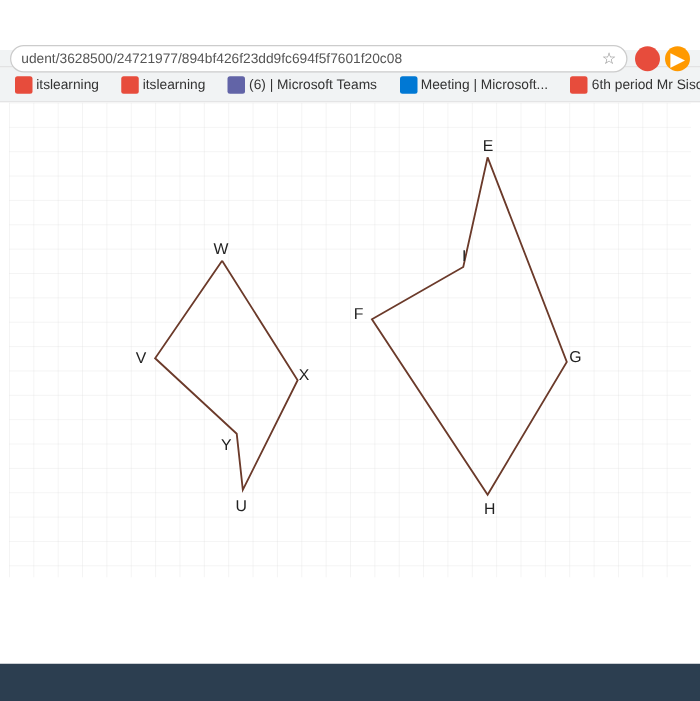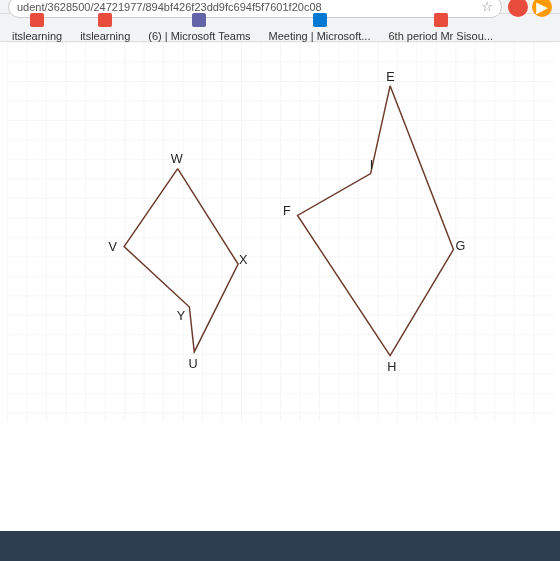--- a/index.html
+++ b/index.html
@@ -12,20 +12,21 @@
     }
 
     
     .browser-bar {
       background: #f1f3f4;
       height: 14px;
       display: flex;
       align-items: center;
       padding: 0 8px;
       border-bottom: 1px solid #ddd;
+      margin-top: 40px;
     }
     .url-bar {
       background: #fff;
       border: 1px solid #ccc;
       border-radius: 12px;
       height: 22px;
       flex: 1;
       display: flex;
       align-items: center;
       padding: 0 8px;
@@ -46,21 +47,20 @@
       color: #333;
     }
     .bookmark-item {
       display: flex;
       align-items: center;
       gap: 3px;
       padding: 2px 6px;
       border-radius: 4px;
       white-space: nowrap;
       cursor: pointer;
-      flex-direction: column;
     }
     .bm-icon {
       width: 14px;
       height: 14px;
       border-radius: 2px;
       display: inline-block;
     }
 
     
     .content-area {

